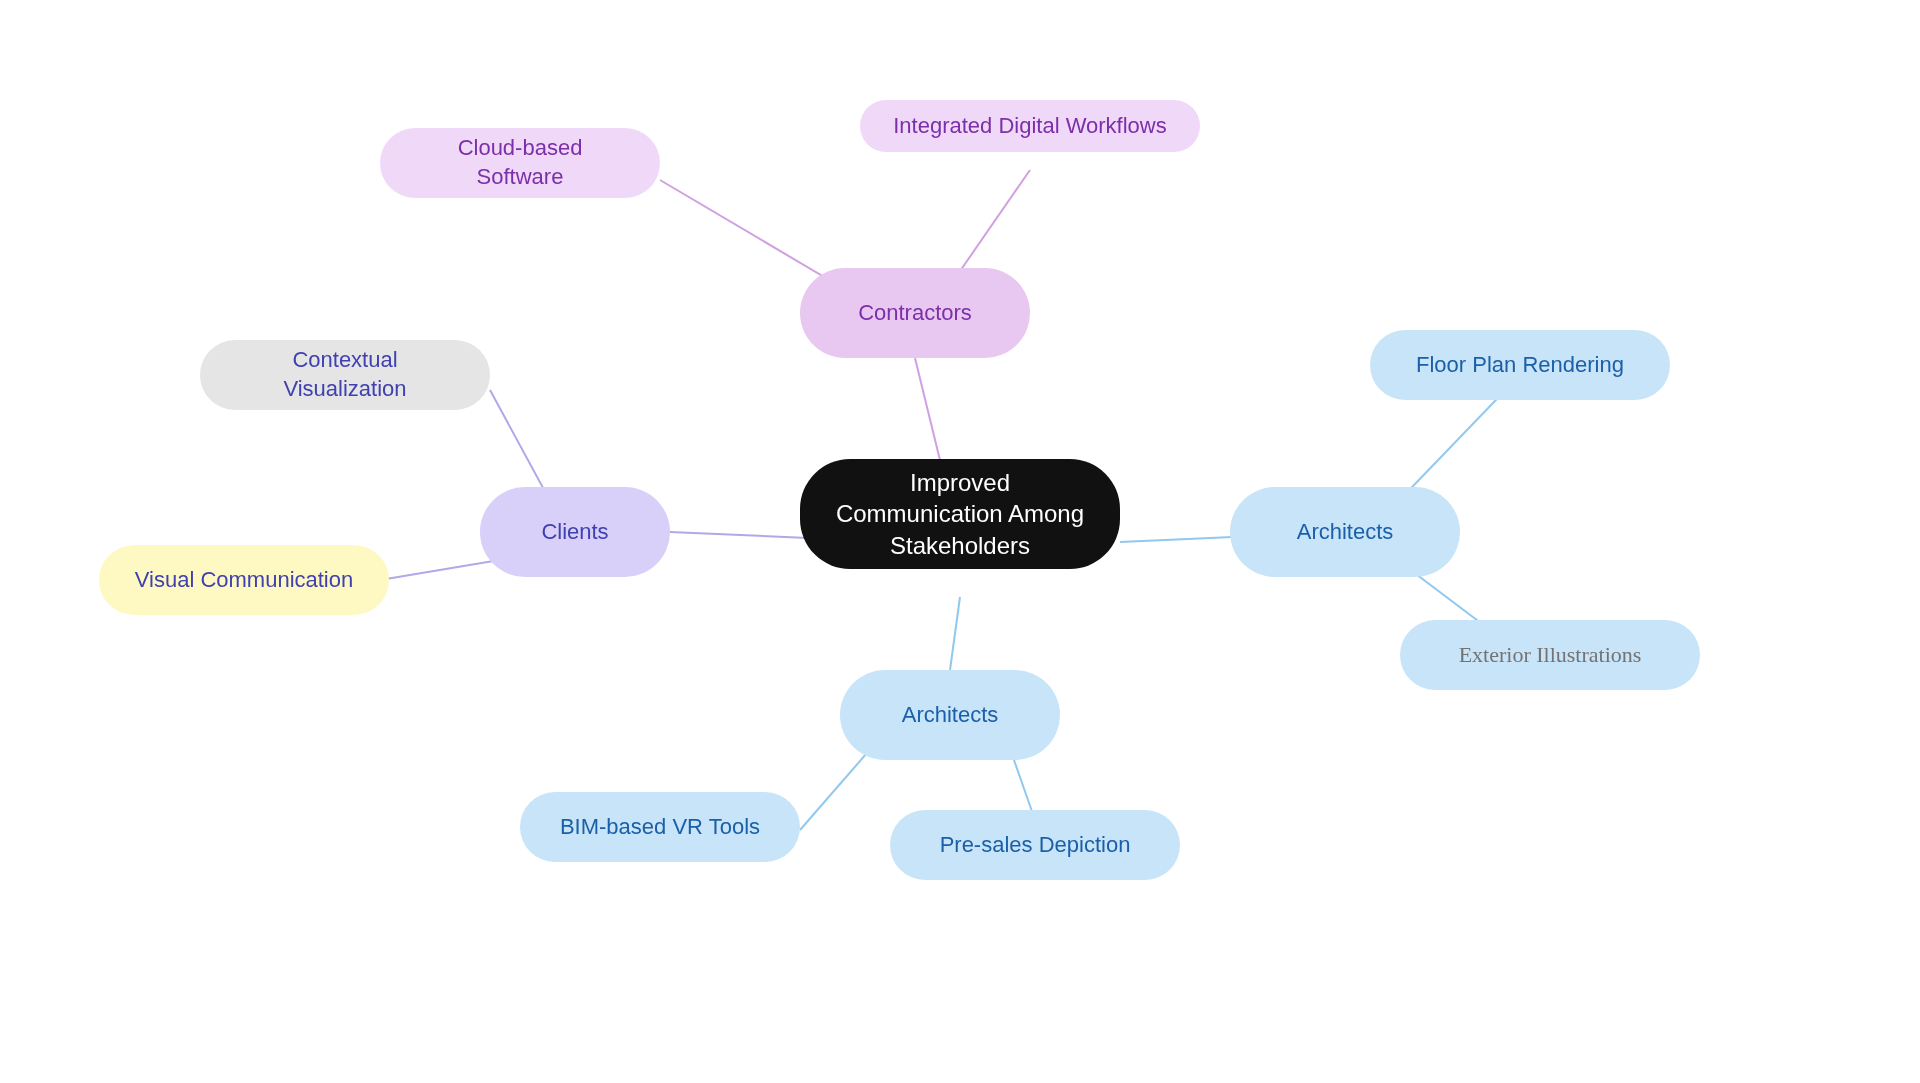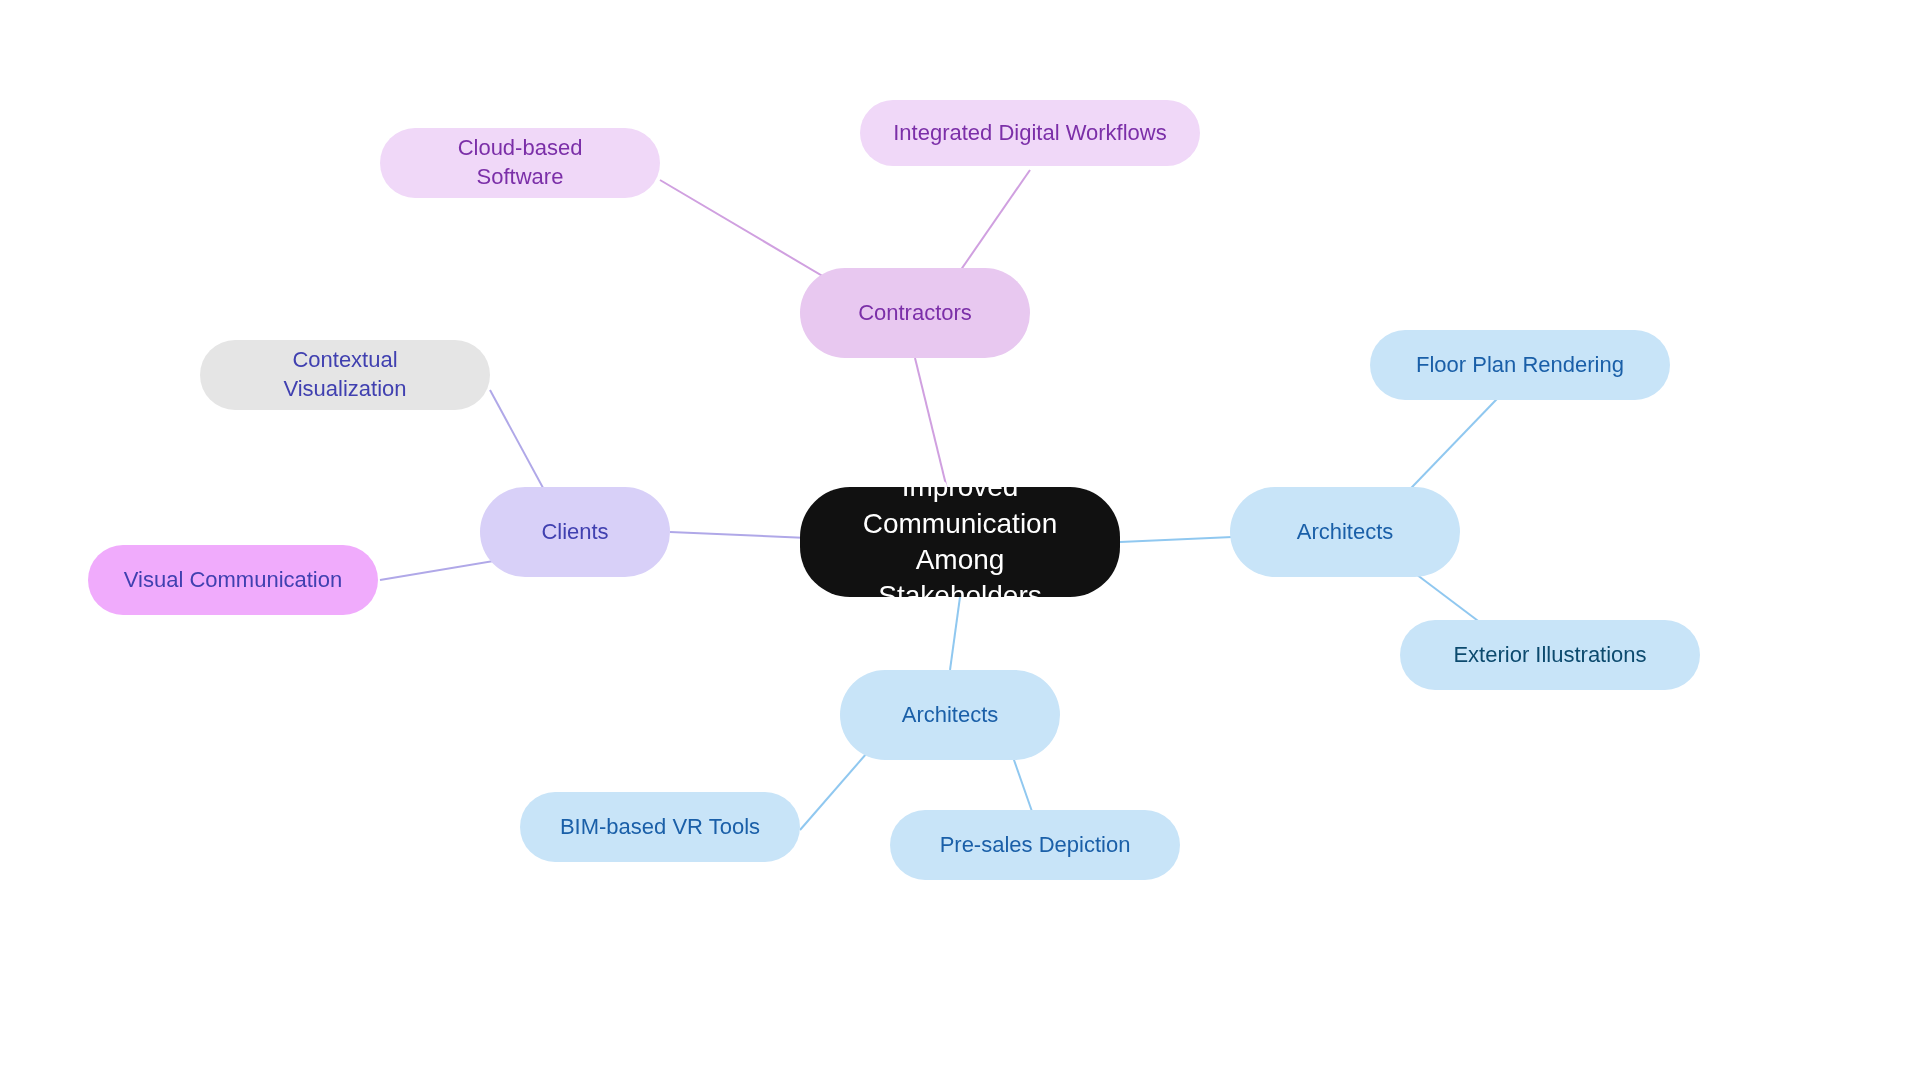--- a/index.html
+++ b/index.html
@@ -27,26 +27,26 @@
       border-radius: 50px;
       font-size: 22px;
       font-weight: 500;
       line-height: 1.3;
       padding: 18px 32px;
       cursor: default;
     }
     .node-center {
       background: #111111;
       color: #ffffff;
-      font-size: 28px;
+      font-size: 24px;
       font-weight: 500;
       width: 320px;
       height: 110px;
       left: 800px;
-      top: 487px;
+      top: 459px;
     }
     .node-contractors {
       background: #e8c8f0;
       color: #7b2fa8;
       width: 230px;
       height: 90px;
       left: 800px;
       top: 268px;
     }
     .node-cloud {
@@ -54,21 +54,21 @@
       color: #7b2fa8;
       width: 280px;
       height: 70px;
       left: 380px;
       top: 128px;
     }
     .node-integrated {
       background: #f0d8f8;
       color: #7b2fa8;
       width: 340px;
-      height: 66px;
+      height: 52px;
       left: 860px;
       top: 100px;
     }
     .node-clients {
       background: #d8d0f8;
       color: #4040b0;
       width: 190px;
       height: 90px;
       left: 480px;
       top: 487px;
@@ -76,50 +76,51 @@
     }
     .node-contextual {
       background: #e5e5e5;
       color: #4040b0;
       width: 290px;
       height: 70px;
       left: 200px;
       top: 340px;
     }
     .node-visual {
-      background: #f0abfc;
+      background: #fef9c3;
       color: #4040b0;
       width: 290px;
       height: 70px;
-      left: 88px;
+      left: 99px;
       top: 545px;
     }
     .node-architects {
       background: #c8e4f8;
       color: #1a5fa8;
       width: 230px;
       height: 90px;
       left: 1230px;
       top: 487px;
     }
     .node-floor {
       background: #c8e4f8;
       color: #1a5fa8;
       width: 300px;
       height: 70px;
       left: 1370px;
       top: 330px;
     }
     .node-exterior {
       background: #c8e4f8;
-      color: #0c4a6e;
+      color: #737373;
       width: 300px;
       height: 70px;
       left: 1400px;
       top: 620px;
+      font-family: Liberation Serif, serif;
     }
     .node-developers {
       background: #c8e4f8;
       color: #1a5fa8;
       width: 220px;
       height: 90px;
       left: 840px;
       top: 670px;
     }
     .node-bim {

